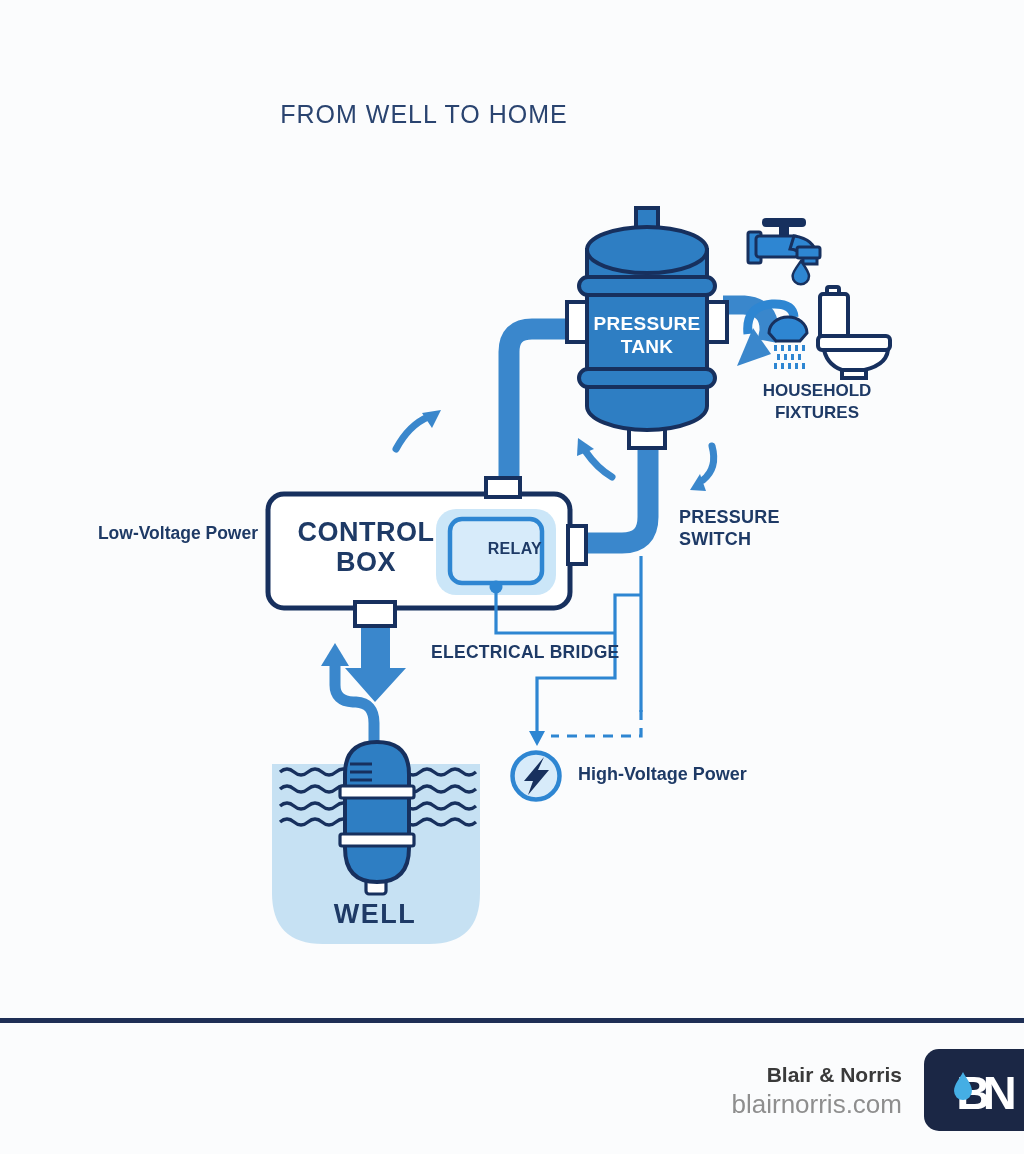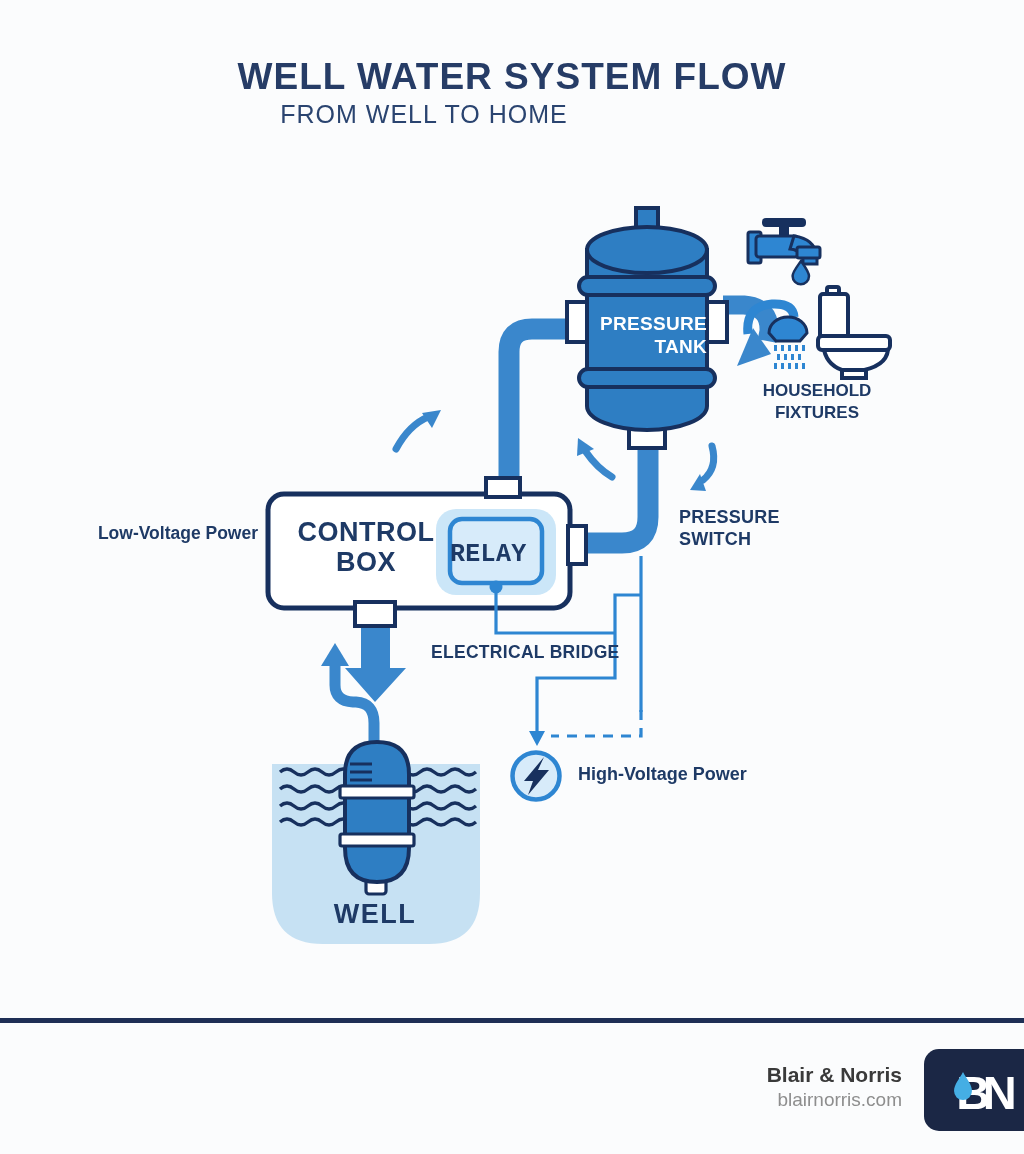--- a/index.html
+++ b/index.html
@@ -18,43 +18,43 @@
     font-family:"Liberation Sans","DejaVu Sans",sans-serif;
   }
   .title-main{
     top:56px;left:0;width:1024px;text-align:center;
     font-size:37px;font-weight:800;letter-spacing:1px;color:#263C66;
   }
   .title-sub{
     top:100px;left:0;width:848px;text-align:center;
     font-size:25px;font-weight:400;letter-spacing:1px;color:#2A4470;
   }
-  .tank-lbl{left:587px;top:313px;width:120px;text-align:right;
+  .tank-lbl{left:587px;top:313px;width:120px;text-align:center;
     font-size:19px;font-weight:700;line-height:1.2;color:#FFFFFF;letter-spacing:.3px;}
   .fixtures-lbl{left:748px;top:380px;width:138px;text-align:center;
     font-size:17px;font-weight:800;line-height:1.3;}
   .controlbox-lbl{left:286px;top:517px;width:160px;text-align:center;
     font-size:27px;font-weight:800;line-height:1.12;letter-spacing:.5px;}
-  .relay-lbl{left:450px;top:540px;width:92px;text-align:left;
-    font-size:25px;font-weight:800;letter-spacing:.3px;font-family:Liberation Mono, monospace;}
+  .relay-lbl{left:450px;top:540px;width:92px;text-align:right;
+    font-size:16px;font-weight:800;letter-spacing:.3px;}
   .lowvolt-lbl{left:58px;top:523px;width:200px;text-align:right;
     font-size:17.5px;font-weight:700;}
   .pswitch-lbl{left:679px;top:507px;width:122px;
     font-size:18px;font-weight:800;line-height:1.2;letter-spacing:.2px;}
   .ebridge-lbl{left:431px;top:642px;white-space:nowrap;
     font-size:17.5px;font-weight:800;letter-spacing:.3px;}
   .hvolt-lbl{left:578px;top:764px;white-space:nowrap;
     font-size:18px;font-weight:700;}
   .well-lbl{left:295px;top:899px;width:160px;text-align:center;
     font-size:27px;font-weight:800;letter-spacing:1.5px;}
   .footer-divider{left:0;top:1018px;width:1024px;height:5px;background:#1E2F55;}
   .footer-company{right:122px;top:1063px;text-align:center;
     font-size:21px;font-weight:700;color:#3A3A3A;}
   .footer-site{right:122px;top:1089px;
-    font-size:19px;font-weight:400;color:#8E8E8E;}
+    font-size:26px;font-weight:400;color:#8E8E8E;}
   .logo{
     left:924px;top:1049px;width:77px;height:82px;
     background:#1B2745;border-radius:15px;padding-left:48px;
   }
   .logo-text{
     position:absolute;left:0;top:16px;width:100%;text-align:center;
     color:#FFFFFF;font-size:47px;font-weight:800;letter-spacing:-0.16em;
     text-indent:-0.16em;
   }
   .logo-drop{position:absolute;left:30px;top:23px;}
@@ -187,21 +187,20 @@
       <g fill="#FFFFFF" stroke="#17305E" stroke-width="4">
         <rect x="827" y="287" width="12" height="8" rx="2"></rect>
         <rect x="820" y="294" width="28" height="46" rx="3"></rect>
         <rect x="818" y="336" width="72" height="14" rx="4"></rect>
         <path d="M 824,350 H 888 Q 886,367 858,371 H 846 Q 828,367 824,350 Z"></path>
         <rect x="842" y="370" width="24" height="8"></rect>
       </g>
     </g>
   </svg>
 
-  <div class="lbl title-main">WELL WATER SYSTEM FLOW</div>
   <div class="lbl title-sub">FROM WELL TO HOME</div>
 
   <div class="lbl tank-lbl">PRESSURE TANK</div>
   <div class="lbl controlbox-lbl">CONTROL BOX</div>
   <div class="lbl fixtures-lbl">HOUSEHOLD FIXTURES</div>
   <div class="lbl relay-lbl">RELAY</div>
   <div class="lbl lowvolt-lbl">Low-Voltage Power</div>
   <div class="lbl pswitch-lbl">PRESSURE SWITCH</div>
   <div class="lbl ebridge-lbl">ELECTRICAL BRIDGE</div>
   <div class="lbl hvolt-lbl">High-Voltage Power</div>

